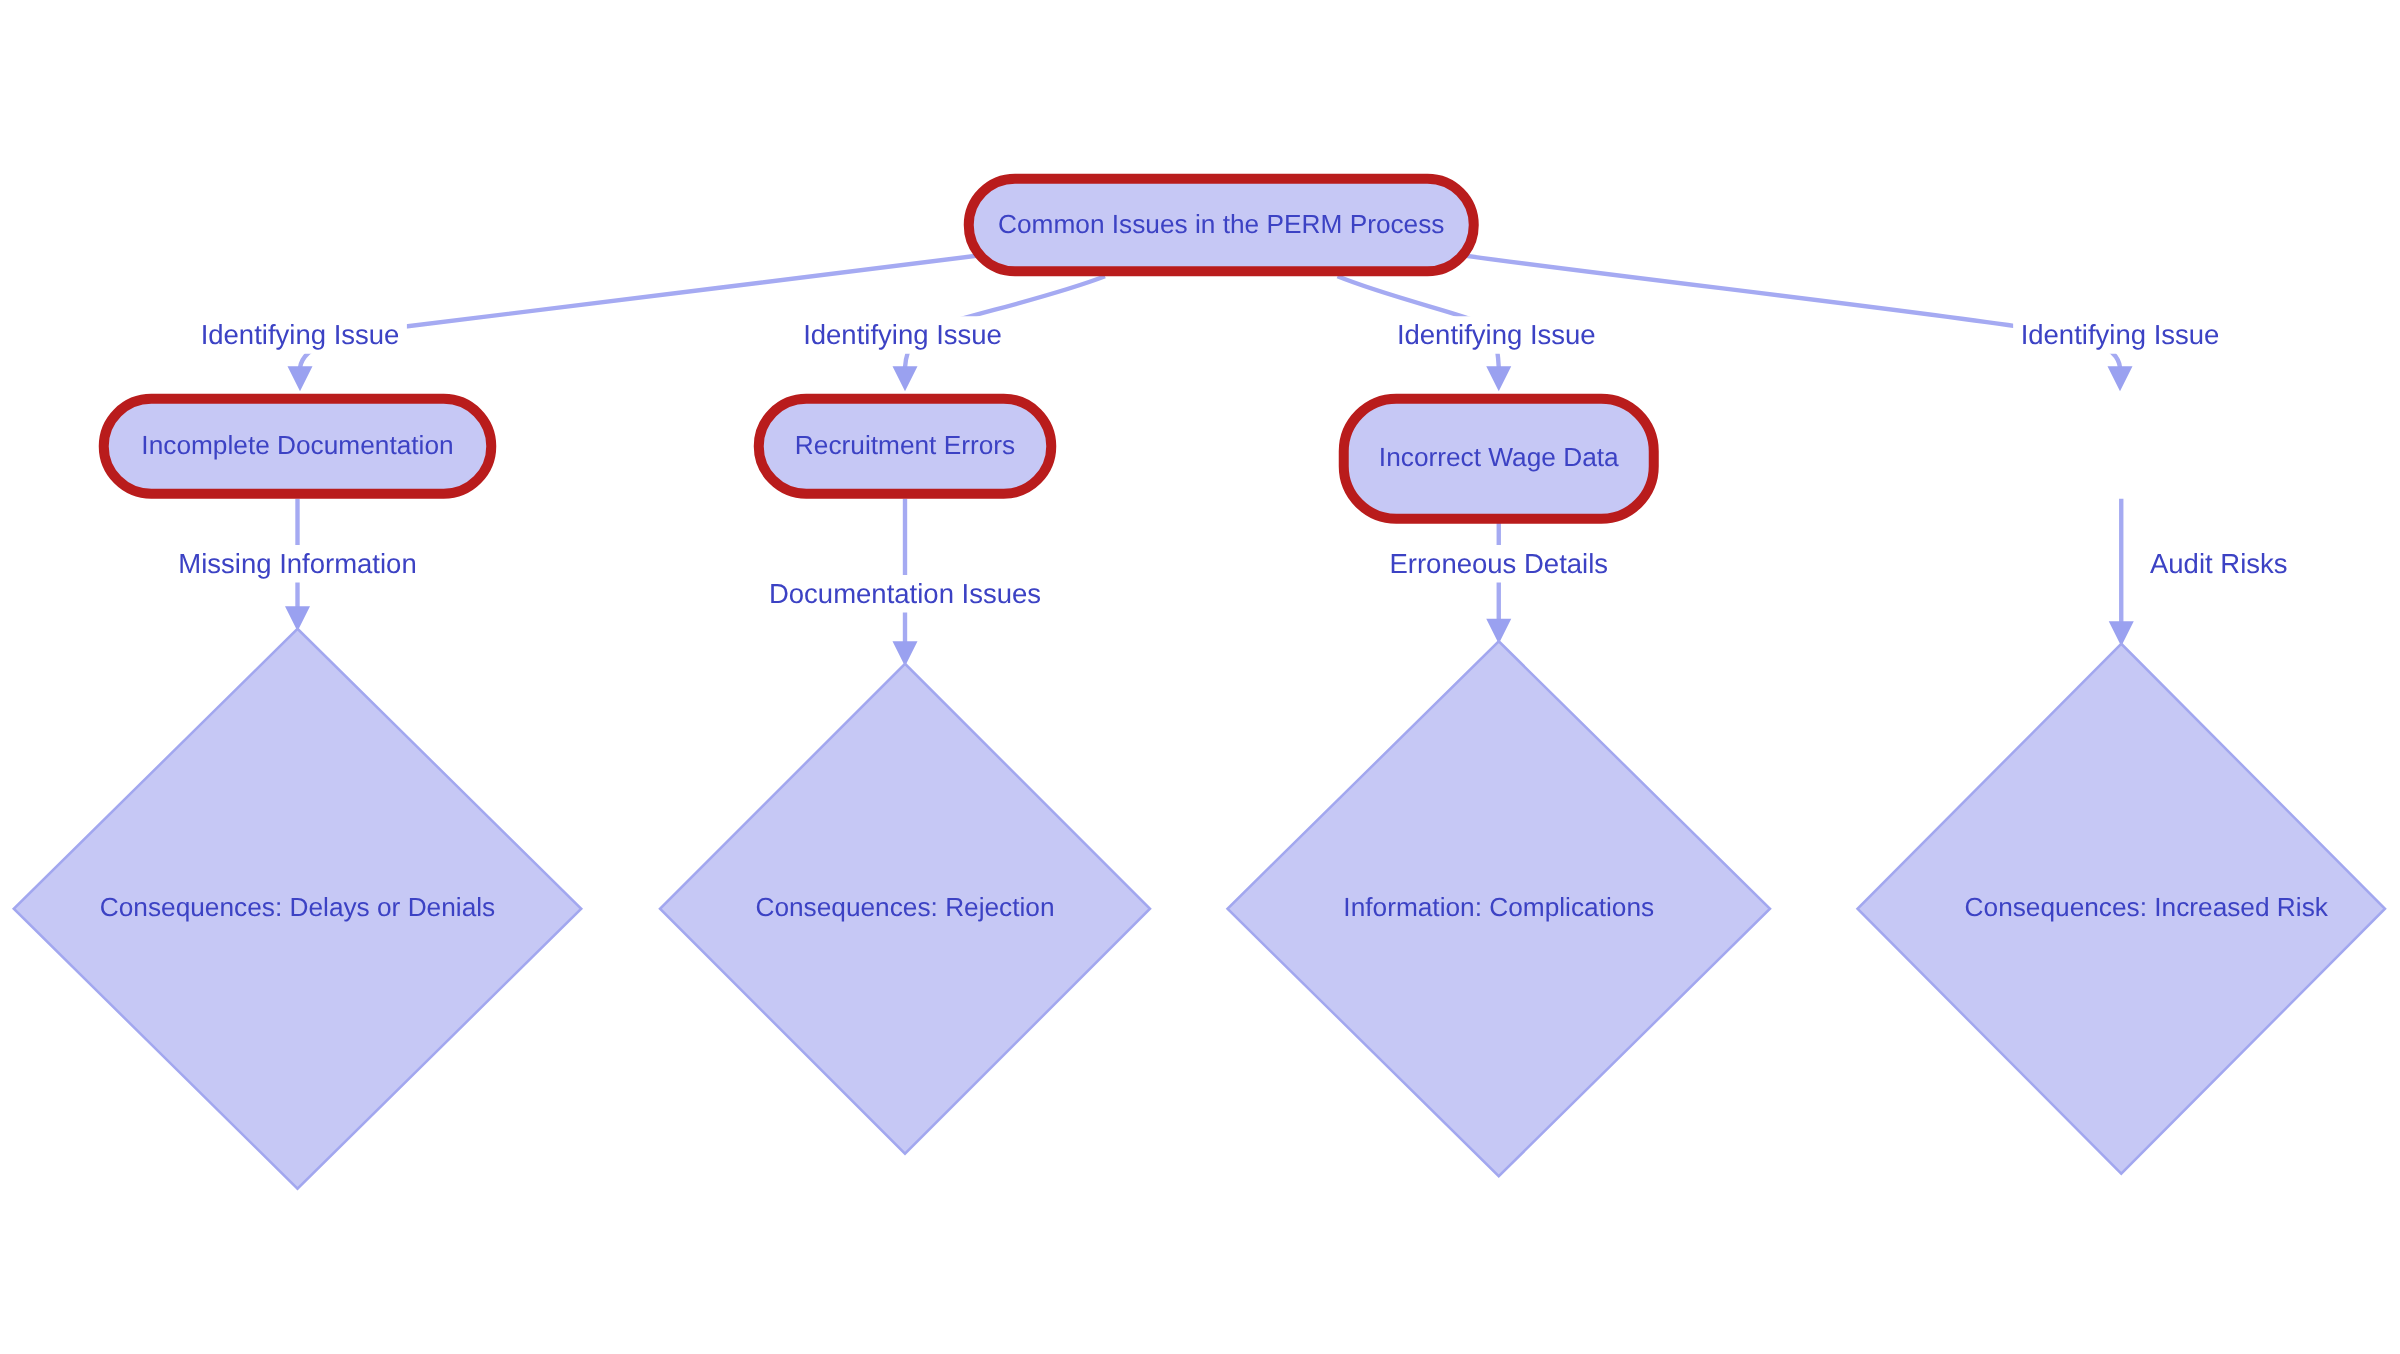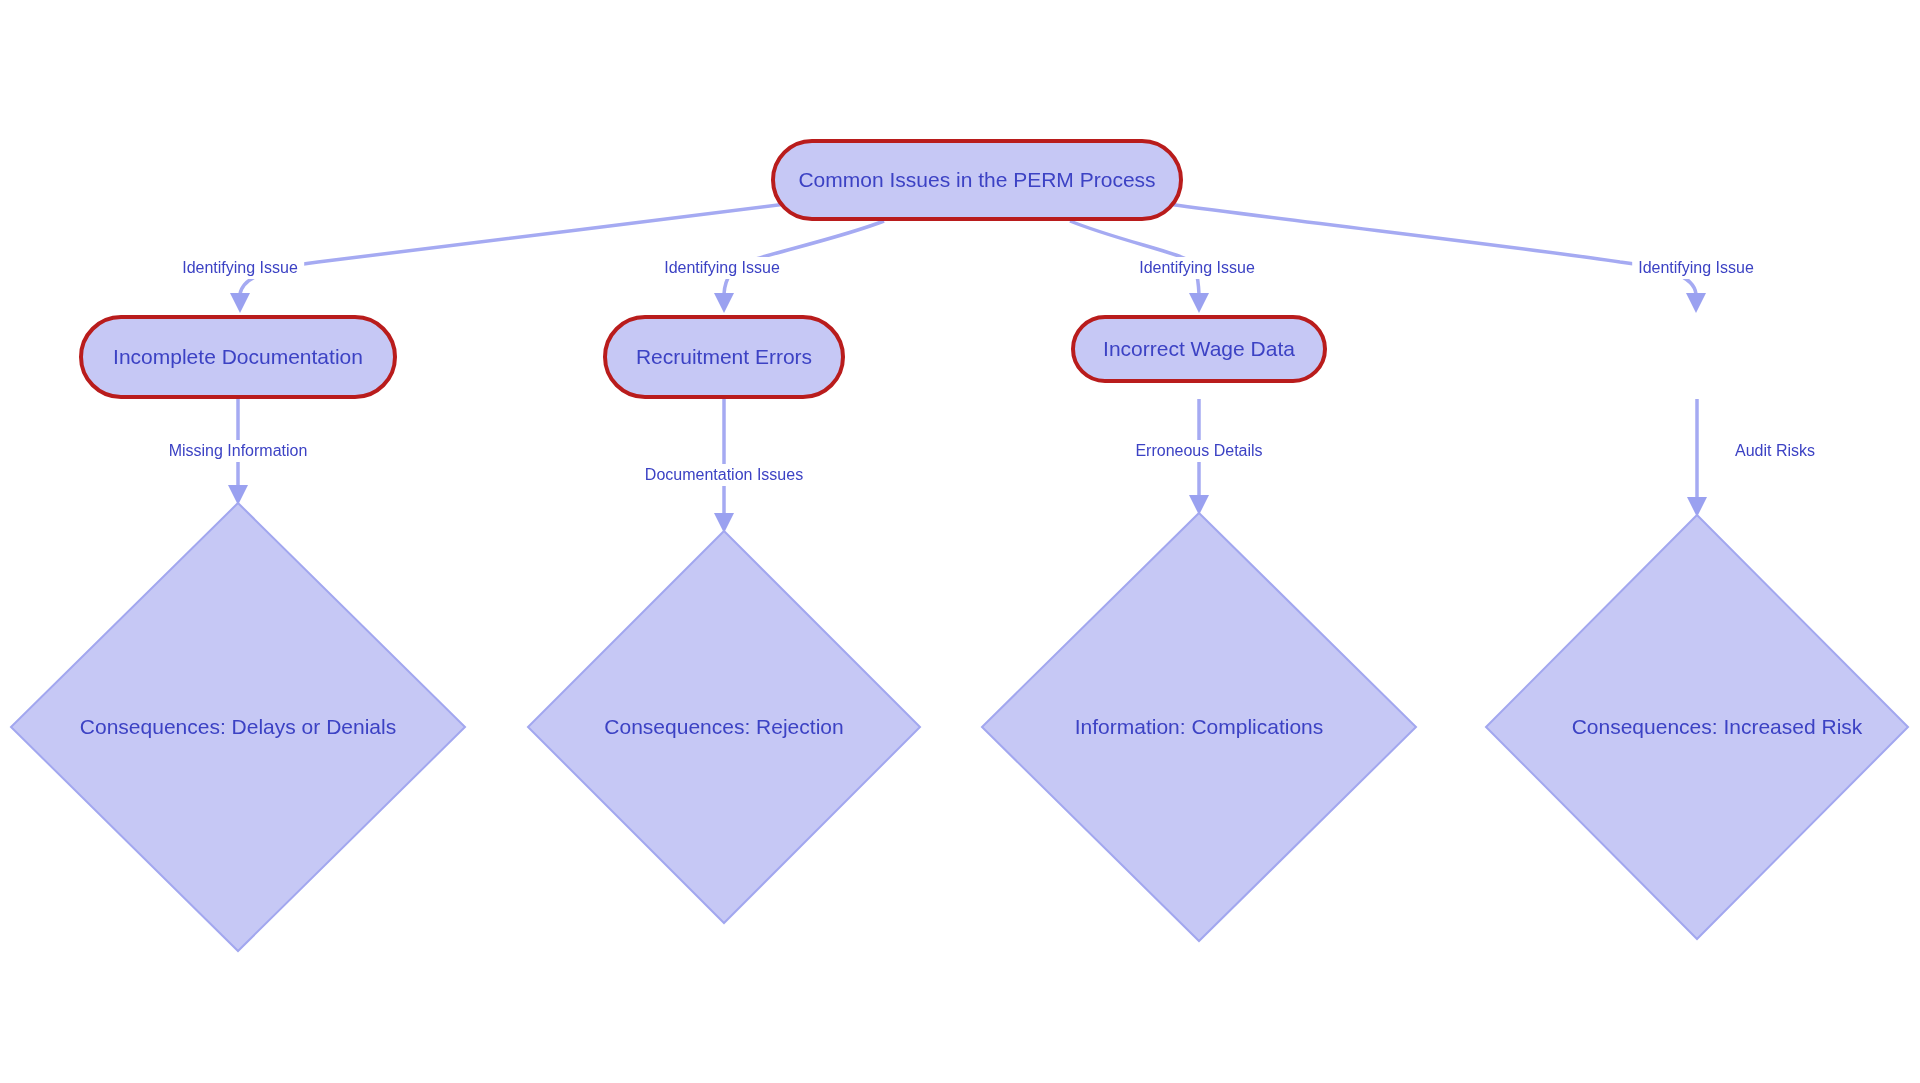--- a/index.html
+++ b/index.html
@@ -18,36 +18,36 @@
   .edges-svg {
     position: absolute;
     left: 0;
     top: 0;
     width: 1920px;
     height: 1083px;
   }
   .pill {
     position: absolute;
     background: #c6c8f5;
-    border: 4px solid #b91c1c;
+    border: 8px solid #b91c1c;
     border-radius: 46px;
     display: flex;
     align-items: center;
     justify-content: center;
     color: #3c42c4;
     font-size: 21px;
     box-sizing: border-box;
     text-align: center;
   }
   .edge-label {
     position: absolute;
     transform: translate(-50%, -50%);
     background: #ffffff;
     color: #3c42c4;
-    font-size: 16px;
+    font-size: 22px;
     padding: 2px 6px;
     white-space: nowrap;
   }
   .diamond-label {
     position: absolute;
     transform: translate(-50%, -50%);
     color: #3c42c4;
     font-size: 21px;
     text-align: right;
     white-space: nowrap;
@@ -92,21 +92,21 @@
   <div class="pill" style="left:771px; top:139px; width:412px; height:82px;">
     <span>Common Issues in the PERM Process</span>
   </div>
 
   <div class="pill" style="left:79px; top:315px; width:318px; height:84px;">
     <span>Incomplete Documentation</span>
   </div>
   <div class="pill" style="left:603px; top:315px; width:242px; height:84px;">
     <span>Recruitment Errors</span>
   </div>
-  <div class="pill" style="left:1071px; top:315px; width:256px; height:68px;">
+  <div class="pill" style="left:1071px; top:315px; width:256px; height:104px;">
     <span>Incorrect Wage Data</span>
   </div>
 
   <div class="edge-label" style="left:240px; top:268px;">Identifying Issue</div>
   <div class="edge-label" style="left:722px; top:268px;">Identifying Issue</div>
   <div class="edge-label" style="left:1197px; top:268px;">Identifying Issue</div>
   <div class="edge-label" style="left:1696px; top:268px;">Identifying Issue</div>
 
   <div class="edge-label" style="left:238px; top:451px;">Missing Information</div>
   <div class="edge-label" style="left:724px; top:451px;margin-top:24px;">Documentation Issues</div>

